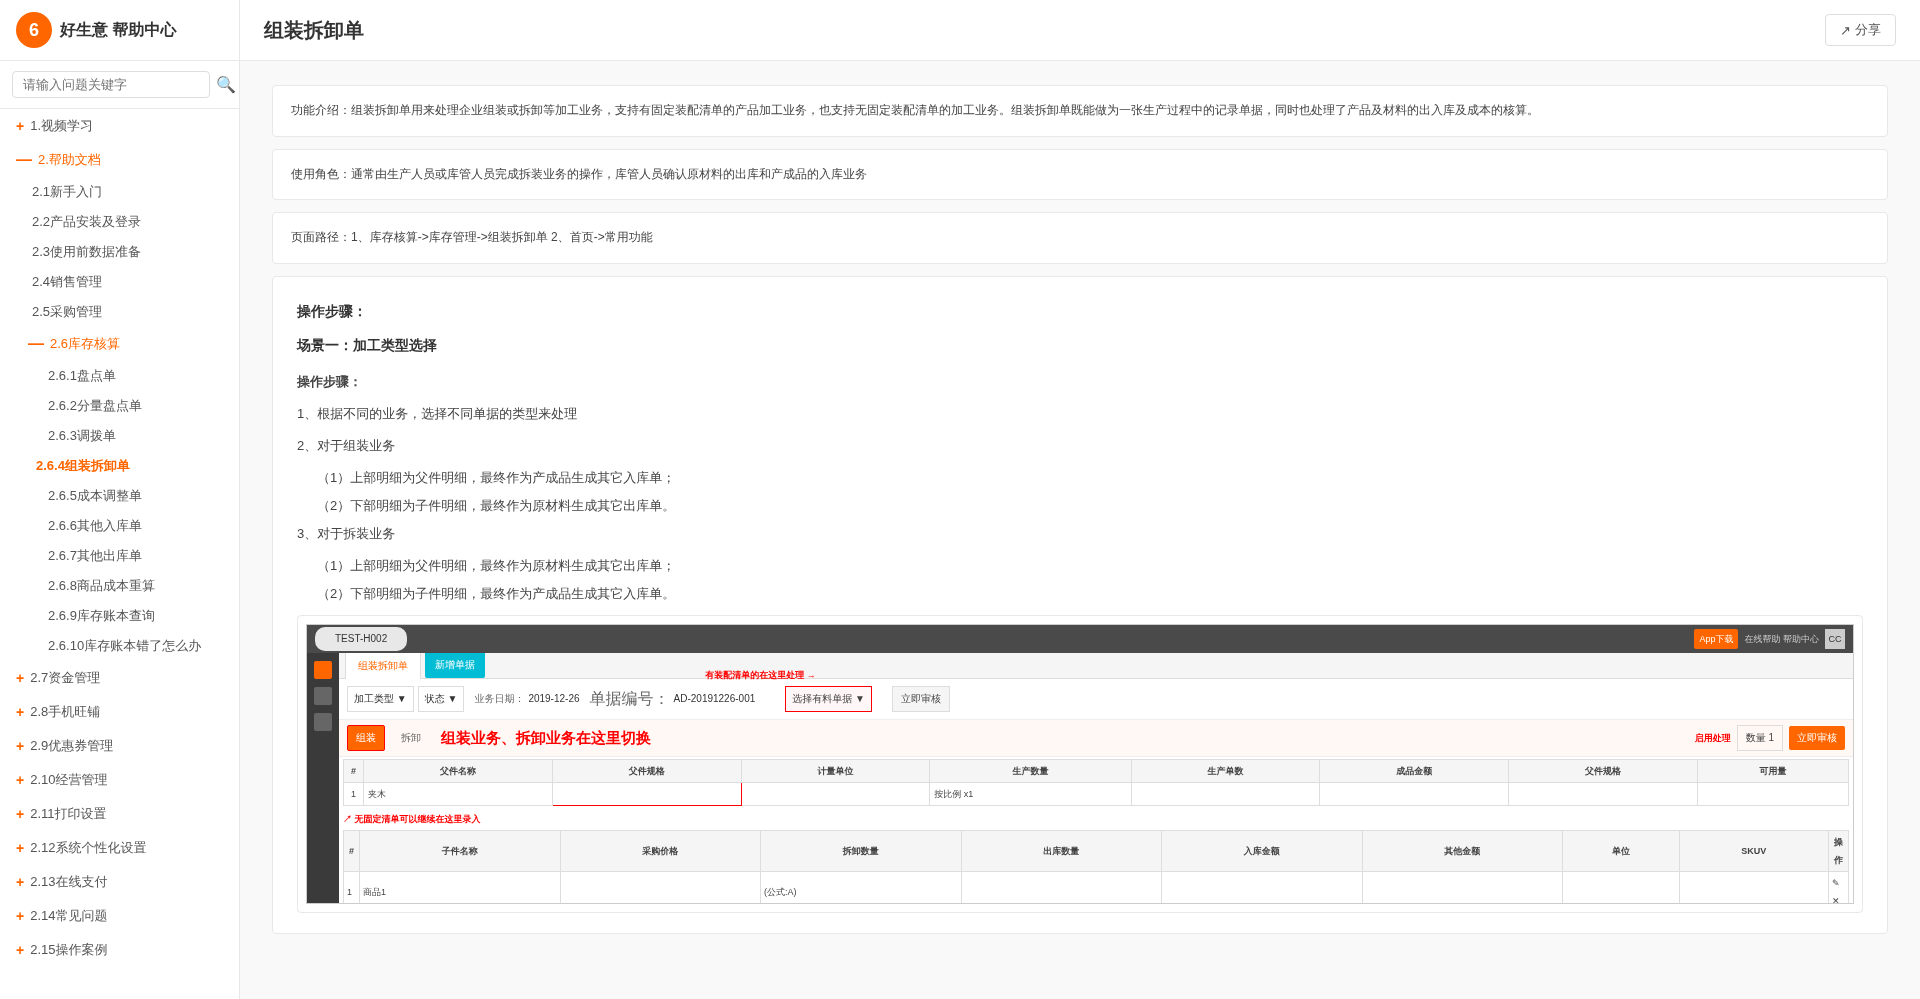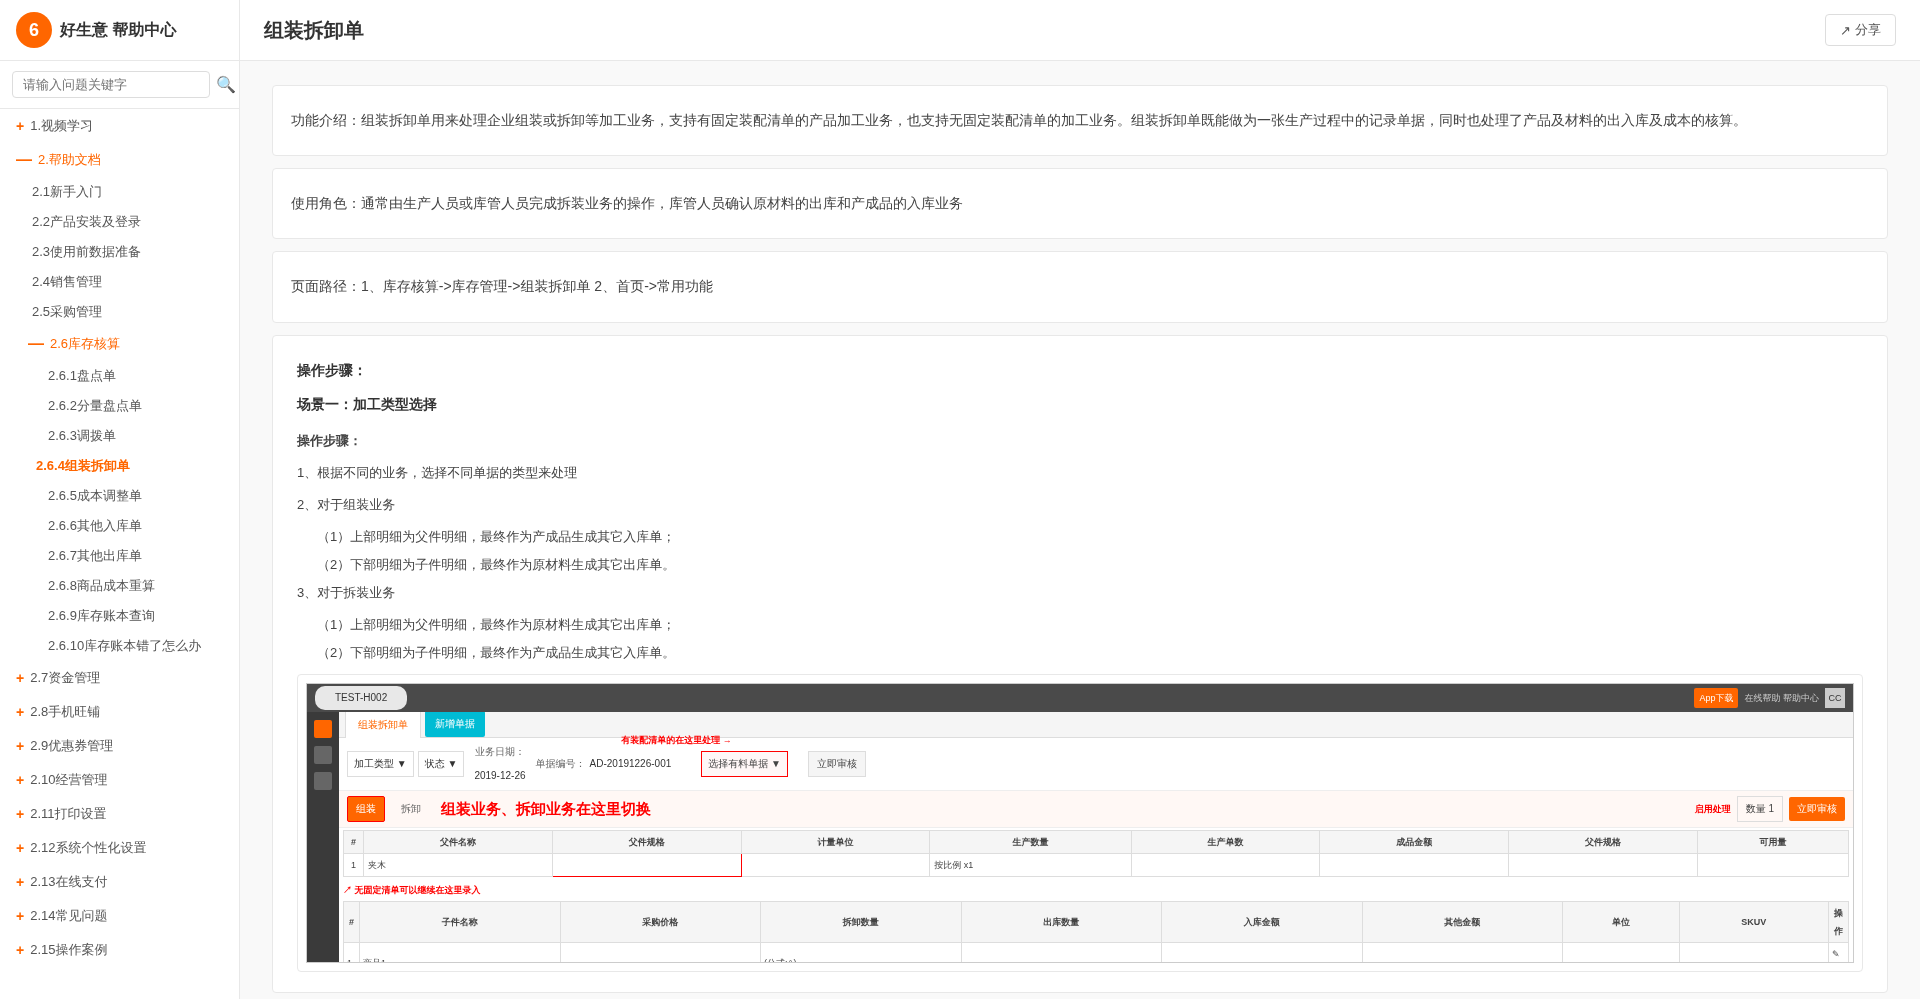--- a/index.html
+++ b/index.html
@@ -156,23 +156,23 @@
       flex: 1;
       overflow-y: auto;
       padding: 24px 32px;
       background: #f9f9f9;
     }
 
     .info-block {
       background: #fff;
       border: 1px solid #e8e8e8;
       border-radius: 4px;
-      padding: 22px 18px;
+      padding: 14px 18px;
       margin-bottom: 12px;
-      font-size: 14px;
+      font-size: 12px;
       line-height: 1.8;
       color: #444;
     }
 
     .section-title {
       font-size: 14px;
       font-weight: bold;
       color: #333;
       margin-bottom: 12px;
     }
@@ -386,26 +386,26 @@
               <div style="background:#f5f5f5; height:26px; display:flex; align-items:center; padding:0 6px; border-bottom:1px solid #ddd; gap:4px;">
                 <div style="background:#fff; border:1px solid #ddd; border-bottom:none; padding:3px 12px; font-size:10px; color:#f60;">组装拆卸单</div>
                 <div style="background:#00bcd4; color:#fff; padding:3px 10px; border-radius:2px; font-size:10px;">新增单据</div>
               </div>
 
               <div style="padding:4px 8px; border-bottom:1px solid #eee; display:flex; align-items:center; gap:10px; flex-wrap:wrap;">
                 <div style="display:flex; gap:4px; align-items:center;">
                   <div style="border:1px solid #ddd; padding:2px 6px; font-size:10px; color:#333;">加工类型 ▼</div>
                   <div style="border:1px solid #ddd; padding:2px 6px; font-size:10px; color:#333;">状态 ▼</div>
                 </div>
-                <div style="display:flex; gap:4px; align-items:center;flex-direction:column;">
+                <div style="display:flex; gap:4px; align-items:center;">
                   <span style="color:#666; font-size:10px;">业务日期：</span>
                   <span style="color:#333; font-size:10px;">2019-12-26</span>
                 </div>
                 <div style="display:flex; gap:4px; align-items:center;">
-                  <span style="color:#666; font-size:10px;">单据编号：</span>
+                  <span style="color:#666; font-size:16px;">单据编号：</span>
                   <span style="color:#333; font-size:10px;">AD-20191226-001</span>
                 </div>
 
                 <div style="position:relative; margin-left:20px;">
                   <div style="border:1.5px solid red; padding:2px 6px; font-size:10px; background:#fff7f7;">选择有料单据 ▼</div>
                   <div style="position:absolute; top:-20px; left:-80px; color:red; font-size:9px; white-space:nowrap; font-weight:bold;">有装配清单的在这里处理 →</div>
                 </div>
 
                 <div style="position:relative; margin-left:10px;">
                   <div style="border:1px solid #ddd; background:#f5f5f5; padding:2px 8px; font-size:10px; cursor:pointer;">立即审核</div>

